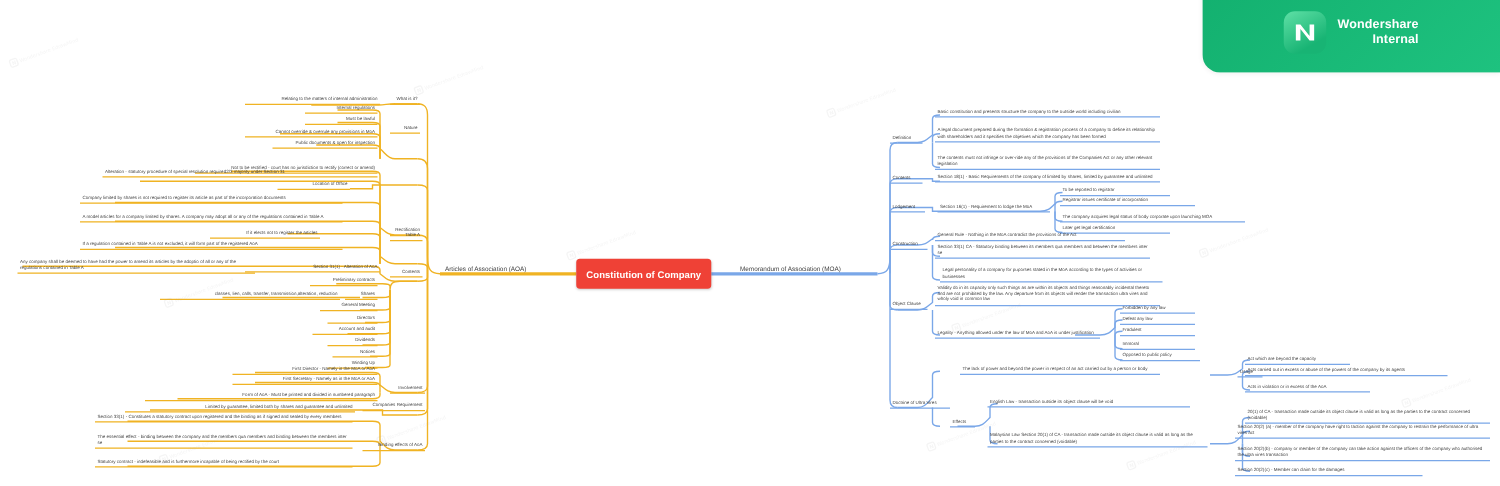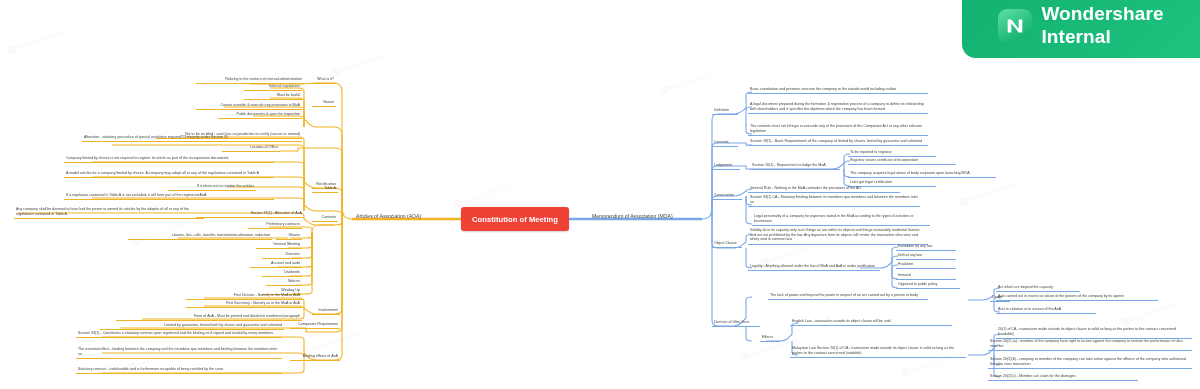--- a/index.html
+++ b/index.html
@@ -67,21 +67,21 @@
     border-radius:0 0 0 14px;
     display:flex;align-items:center;justify-content:center;
     box-shadow:0 1px 4px rgba(0,0,0,.06);
   }
   #logo .inner{display:flex;align-items:center;gap:9px;margin-top:7px;}
   #logo .mark{
     width:34px;height:34px;border-radius:9px;
     background:linear-gradient(150deg,#5fe0a6 0%,#18b474 75%);
     display:flex;align-items:center;justify-content:center;
   }
-  #logo .brand{color:#fff;font-weight:bold;font-size:19px;line-height:1.16;letter-spacing:.1px;}
+  #logo .brand{color:#fff;font-weight:bold;font-size:10px;line-height:1.16;letter-spacing:.1px;text-align:right;}
 </style>
 </head>
 <body>
 
 <div id="canvas">
 
   <svg class="lines" viewBox="0 0 1200 389">
     <g fill="none" stroke="#f0b323" stroke-width="1.1">
 
       <path d="M461 219 L352 219" stroke-width="2.6"></path>
@@ -185,21 +185,21 @@
       <path d="M766 341 L780 341 C786 341 788 338 792 334 L792 326 C792 324 794 323 798 323"></path>
       <path d="M792 341 L792 352 C792 354 794 355 798 355"></path>
 
       <path d="M968 355 L982 355 C988 355 990 352 994 348 L994 337 C994 335 996 334 1000 334"></path>
       <path d="M994 355 L994 348 C994 346 996 345 1000 345"></path>
       <path d="M994 355 L994 362 C994 364 996 365 1000 365"></path>
       <path d="M994 355 L994 374 C994 376 996 377 1000 377"></path>
     </g>
   </svg>
 
-  <div class="central">Constitution of Meeting</div>
+  <div class="central">Constitution of Company</div>
 
   <div class="main-branch" id="branch-aoa">
     <span>Articles of Association (AOA)</span>
   </div>
   <div class="main-branch" id="branch-moa">
     <span>Memorandum of Association (MOA)</span>
   </div>
 
   <div class="node u-gold ta-r" style="left:312px;top:76px;width:24px;">What is it?</div>
   <div class="node u-gold ta-r" style="left:196px;top:76px;width:108px;">Relating to the matters of internal administration</div>

